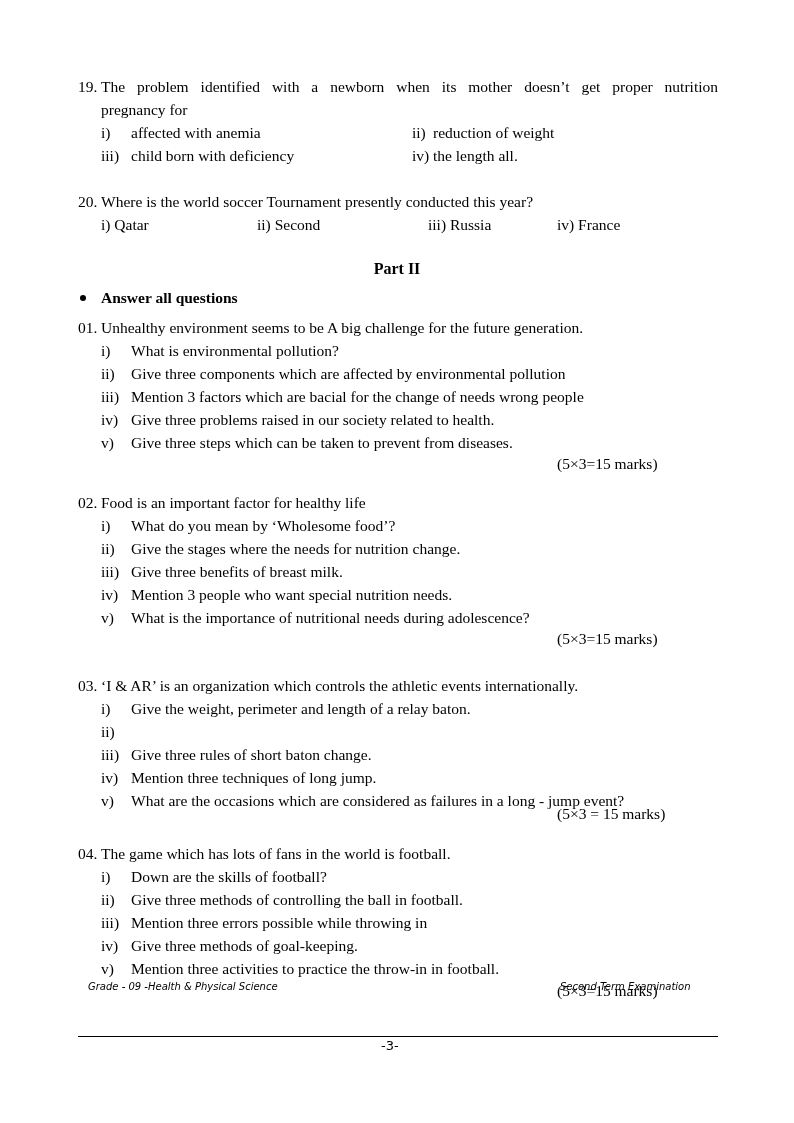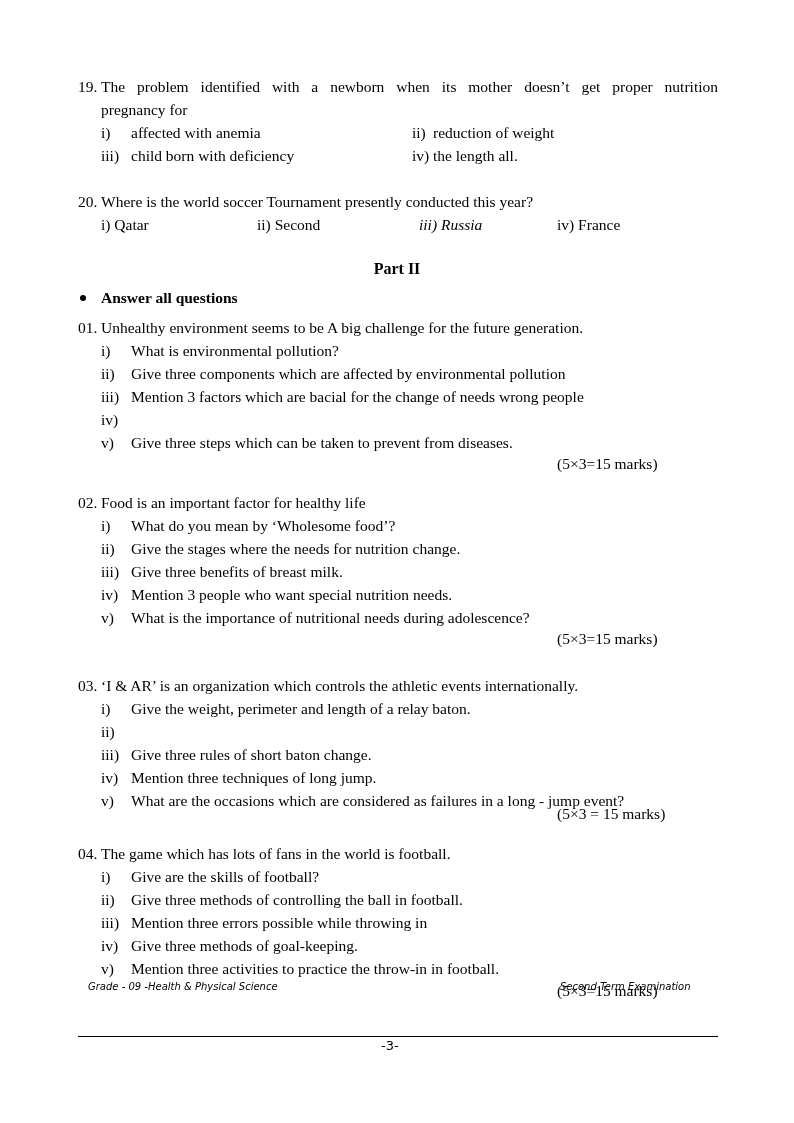--- a/index.html
+++ b/index.html
@@ -52,21 +52,21 @@
 </div>
 
 <div class="q" style="top:190px;">
   <div class="line stem">
     <span class="qnum">20.</span>
     <span class="stem-text">Where is the world soccer Tournament presently conducted this year?</span>
   </div>
   <div class="opts4">
     <span style="left:23px;">i) Qatar</span>
     <span style="left:179px;">ii) Second</span>
-    <span style="left:341px;font-style:italic;">iii) Russia</span>
+    <span style="left:350px;">iii) Russia</span>
     <span style="left:479px;">iv) France</span>
   </div>
 </div>
 
 <div class="part-title">Part II</div>
 <div class="instruction">
   <span class="bullet"></span>
   <span>Answer all questions</span>
 </div>
 
@@ -82,20 +82,21 @@
   <div class="line sub">
       <span class="num">ii)</span>
       <span>Give three components which are affected by environmental pollution</span>
     </div>
   <div class="line sub">
       <span class="num">iii)</span>
       <span>Mention 3 factors which are bacial for  the change of needs wrong people</span>
     </div>
   <div class="line sub">
       <span class="num">iv)</span>
+      <span>Give three problems raised in our society related to health.</span>
     </div>
   <div class="line sub">
       <span class="num">v)</span>
       <span>Give three steps which can be taken to prevent from diseases.</span>
     </div>
 </div>
 <div class="marks" style="top:452px;">(5×3=15 marks)</div>
 
 <div class="q" style="top:491px;">
   <div class="line stem">
@@ -152,21 +153,21 @@
 </div>
 <div class="marks" style="top:802px;">(5×3 = 15 marks)</div>
 
 <div class="q" style="top:842px;">
   <div class="line stem">
     <span class="qnum">04.</span>
     <span class="stem-text">The game which has lots of fans in the world is football.</span>
   </div>
   <div class="line sub">
       <span class="num">i)</span>
-      <span>Give are the skills of football?</span>
+      <span>Down are the skills of football?</span>
     </div>
   <div class="line sub">
       <span class="num">ii)</span>
       <span>Give three methods of controlling the ball in football.</span>
     </div>
   <div class="line sub">
       <span class="num">iii)</span>
       <span>Mention three errors possible while throwing in</span>
     </div>
   <div class="line sub">

